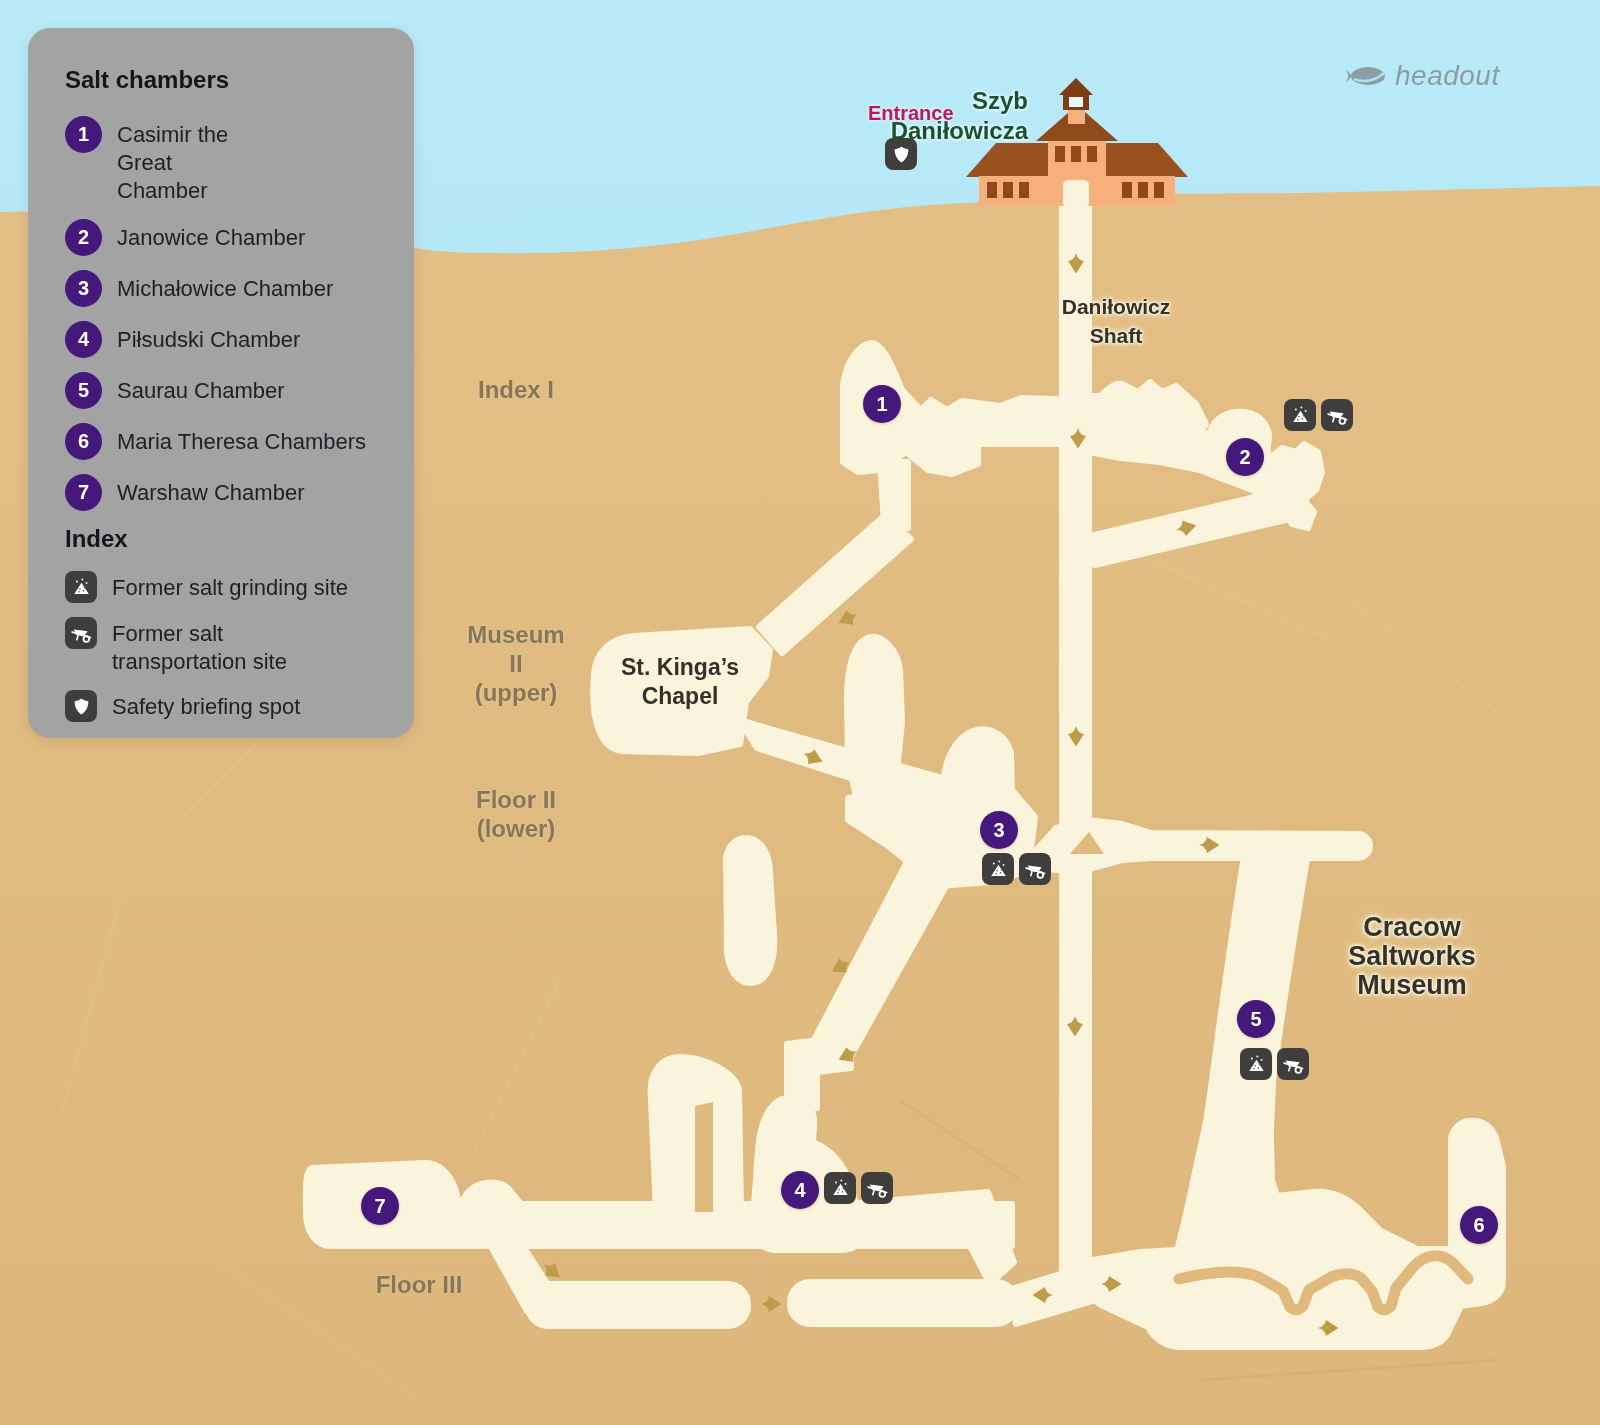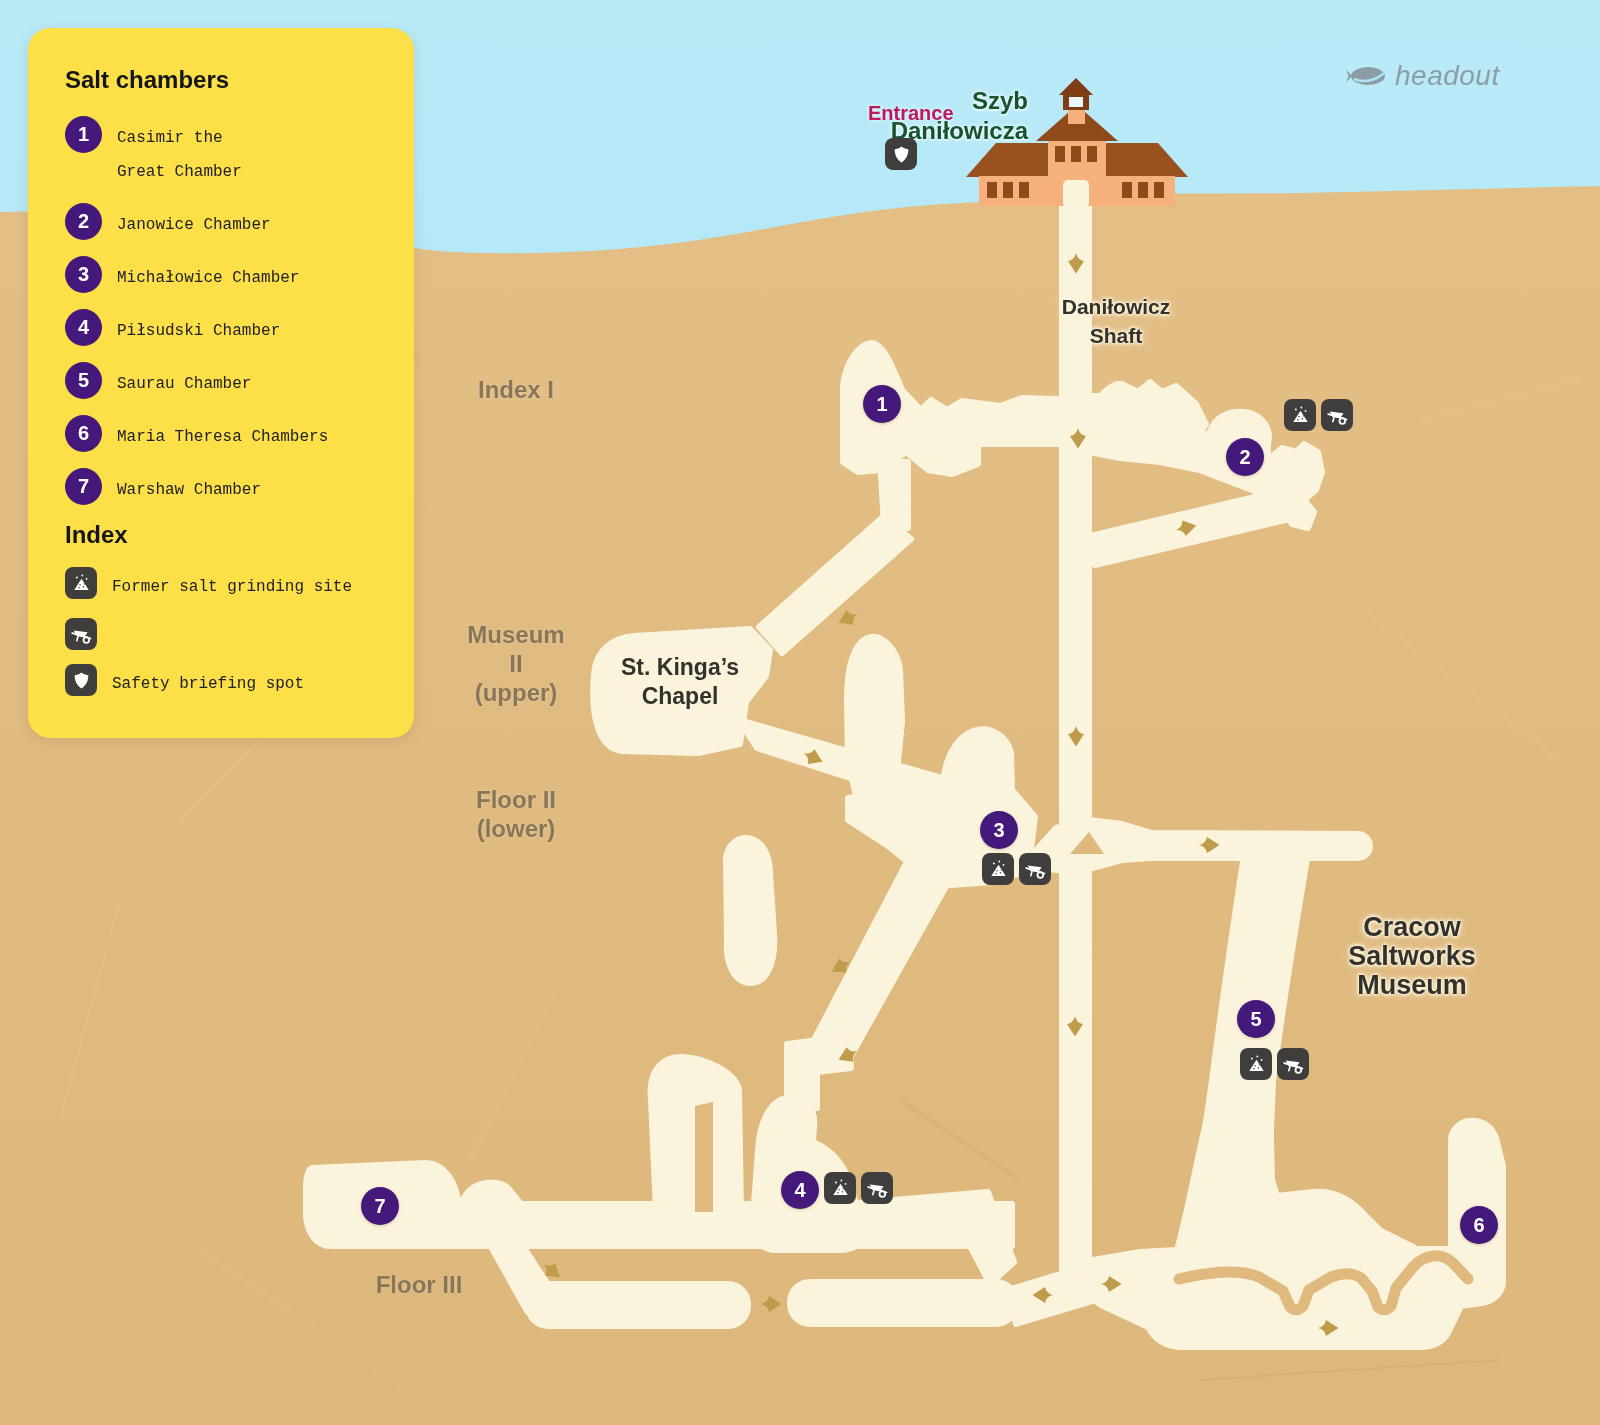--- a/index.html
+++ b/index.html
@@ -6,32 +6,32 @@
   body{
     width:1600px;height:1425px;position:relative;overflow:hidden;
     font-family:"Liberation Sans","DejaVu Sans",sans-serif;
     background:#ABE4F5;
   }
   #scene{position:absolute;left:0;top:0;width:1600px;height:1425px;}
   .abs{position:absolute;}
 
   
   .legend-card{
-    left:28px;top:28px;width:386px;height:710px;background:#fde047;
+    left:28px;top:28px;width:386px;height:710px;background:#a3a3a3;
     border-radius:22px;box-shadow:0 3px 14px rgba(60,45,20,.12);
     box-sizing:border-box;padding:38px 30px 24px 37px;
   }
   .legend-title{font-size:24px;font-weight:bold;color:#15151b;margin:0 0 22px 0;}
   .legend-row{display:flex;align-items:flex-start;gap:15px;margin-bottom:14px;}
   .num-circle{
     width:37px;height:37px;border-radius:50%;background:#45187B;color:#fff;
     display:flex;align-items:center;justify-content:center;
     font-size:20px;font-weight:bold;flex:0 0 37px;
   }
-  .legend-label{font-size:16px;line-height:34px;color:#202027;padding-top:5px;font-family:Liberation Mono, monospace;}
+  .legend-label{font-size:22px;line-height:28px;color:#202027;padding-top:5px;}
   .w120{max-width:125px;}
   .w190{max-width:195px;}
   .index-title{font-size:24px;font-weight:bold;color:#15151b;margin:12px 0 18px 0;}
   .badge{
     width:32px;height:32px;border-radius:8px;background:#3F3E3C;
     display:flex;align-items:center;justify-content:center;flex:0 0 32px;
   }
   .badge svg{width:21px;height:21px;}
 
   
@@ -358,20 +358,21 @@
         </svg>
       </div>
     <div class="legend-label" style="padding-top:3px">Former salt grinding site</div>
   </div>
   <div class="legend-row">
     <div class="badge">
         <svg>
           <use href="#i-barrow"></use>
         </svg>
       </div>
+    <div class="legend-label w190" style="padding-top:3px">Former salt transportation site</div>
   </div>
   <div class="legend-row">
     <div class="badge">
         <svg>
           <use href="#i-shield"></use>
         </svg>
       </div>
     <div class="legend-label" style="padding-top:3px">Safety briefing spot</div>
   </div>
 </div>

